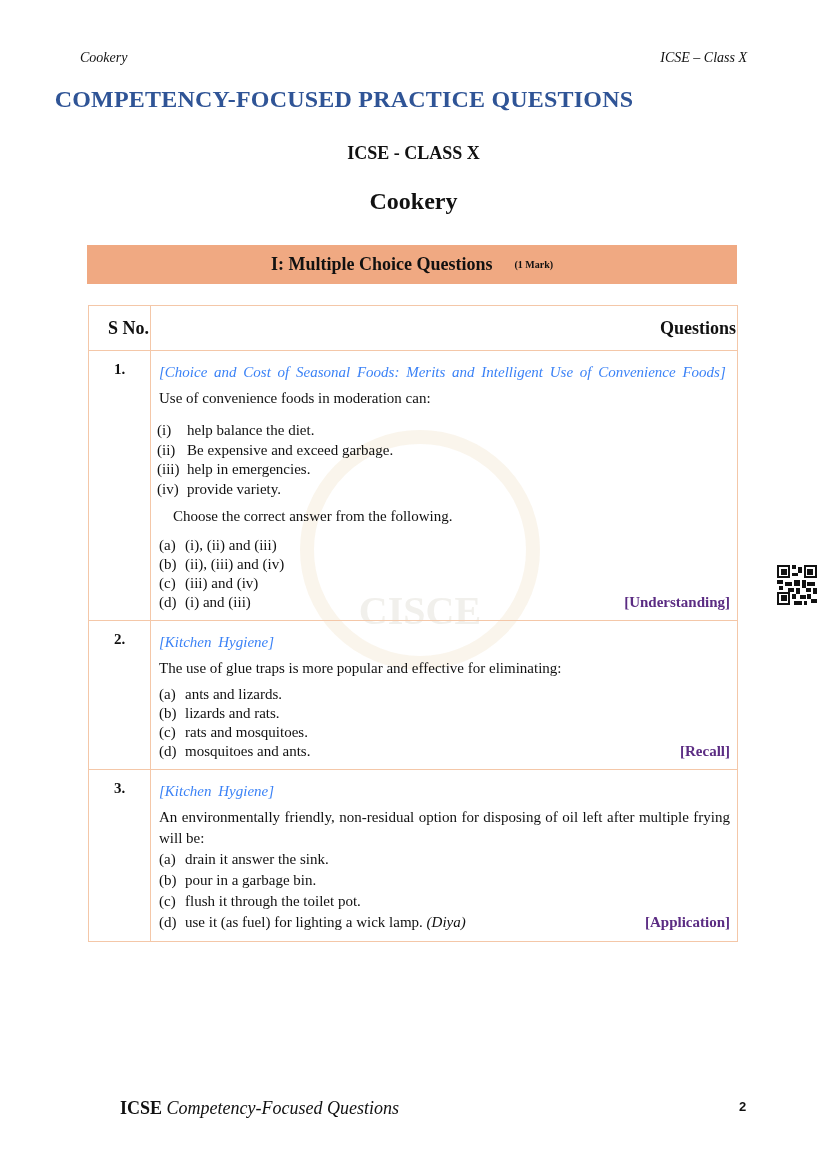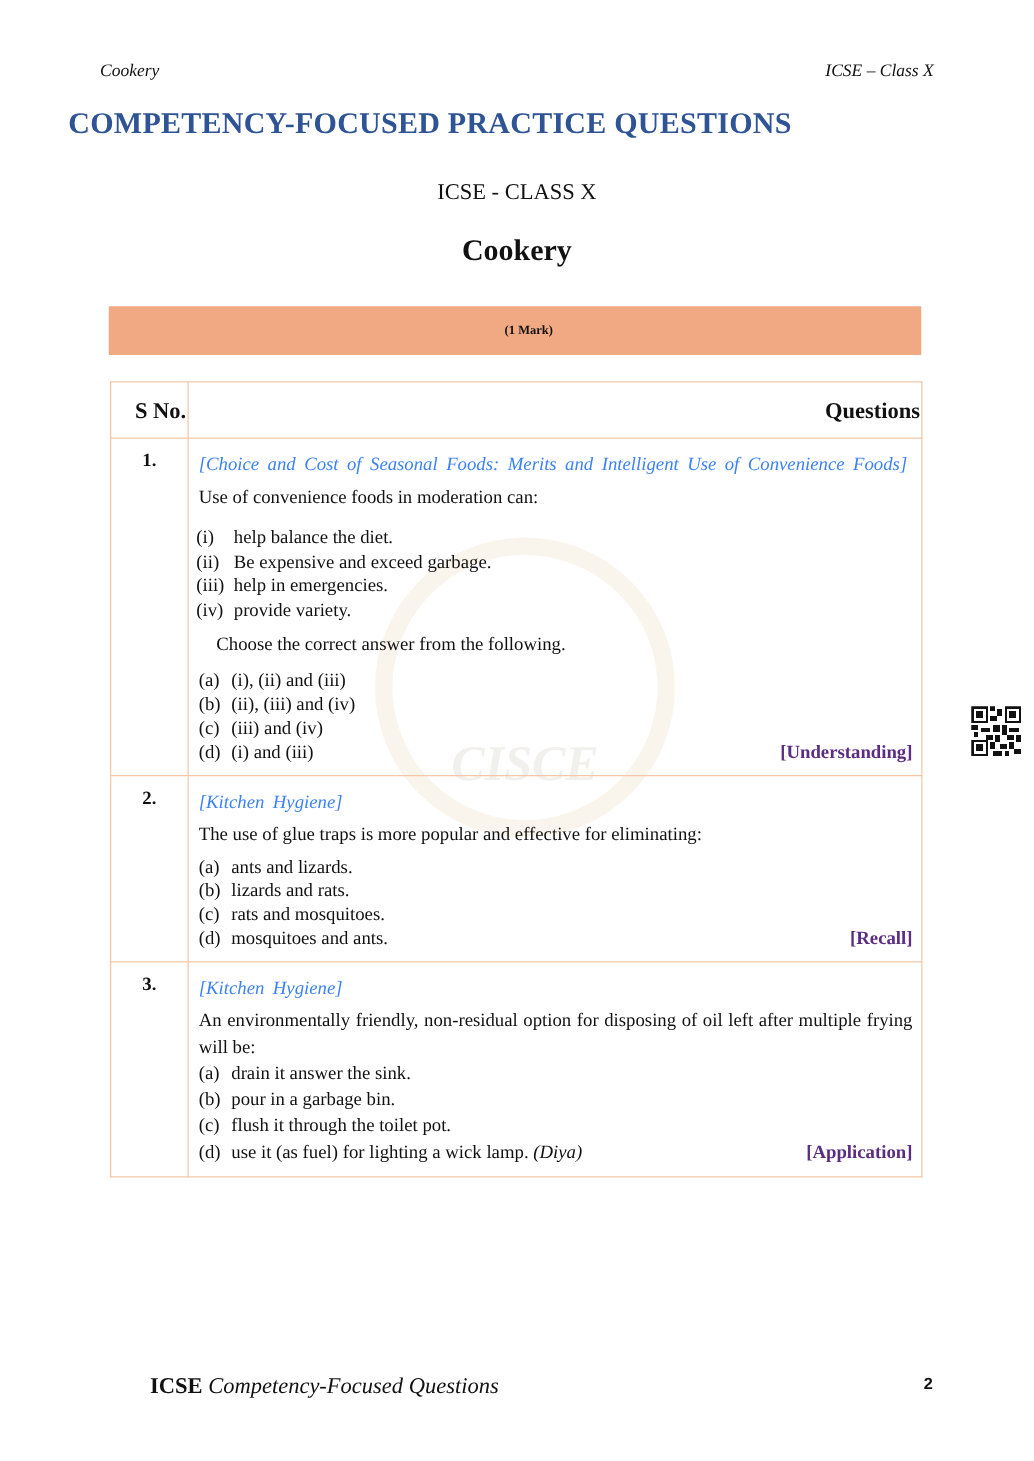--- a/index.html
+++ b/index.html
@@ -40,21 +40,21 @@
       color: #2f5496;
       letter-spacing: 0.2px;
     }
     .class-title {
       position: absolute;
       left: 0;
       width: 827px;
       top: 143px;
       text-align: center;
       font-size: 18px;
-      font-weight: normal;
+      font-weight: bold;
     }
     .subject-title {
       position: absolute;
       left: 0;
       width: 827px;
       top: 188px;
       text-align: center;
       font-size: 24px;
       font-weight: bold;
     }
@@ -82,21 +82,20 @@
       top: 430px;
       width: 240px;
       height: 240px;
       border-radius: 50%;
       border: 14px solid rgba(230, 200, 150, 0.18);
       box-sizing: border-box;
       display: flex;
       align-items: center;
       justify-content: center;
       pointer-events: none;
-      font-style: italic;
     }
     .watermark-text {
       margin-top: 120px;
       font-size: 40px;
       color: rgba(180, 170, 150, 0.18);
       font-weight: bold;
     }
     table.qtable {
       position: absolute;
       left: 88px;
@@ -201,20 +200,21 @@
 <body>
 
 <div class="running-header-left">Cookery</div>
 <div class="running-header-right">ICSE – Class X</div>
 
 <div class="main-title">COMPETENCY-FOCUSED PRACTICE QUESTIONS</div>
 <div class="class-title">ICSE - CLASS X</div>
 <div class="subject-title">Cookery</div>
 
 <div class="section-band">
+  <span>I: Multiple Choice Questions</span>
   <span class="marks">(1 Mark)</span>
 </div>
 
 <div class="watermark">
   <span class="watermark-text">CISCE</span>
 </div>
 
 <table class="qtable">
   <colgroup>
     <col class="col-sno">

